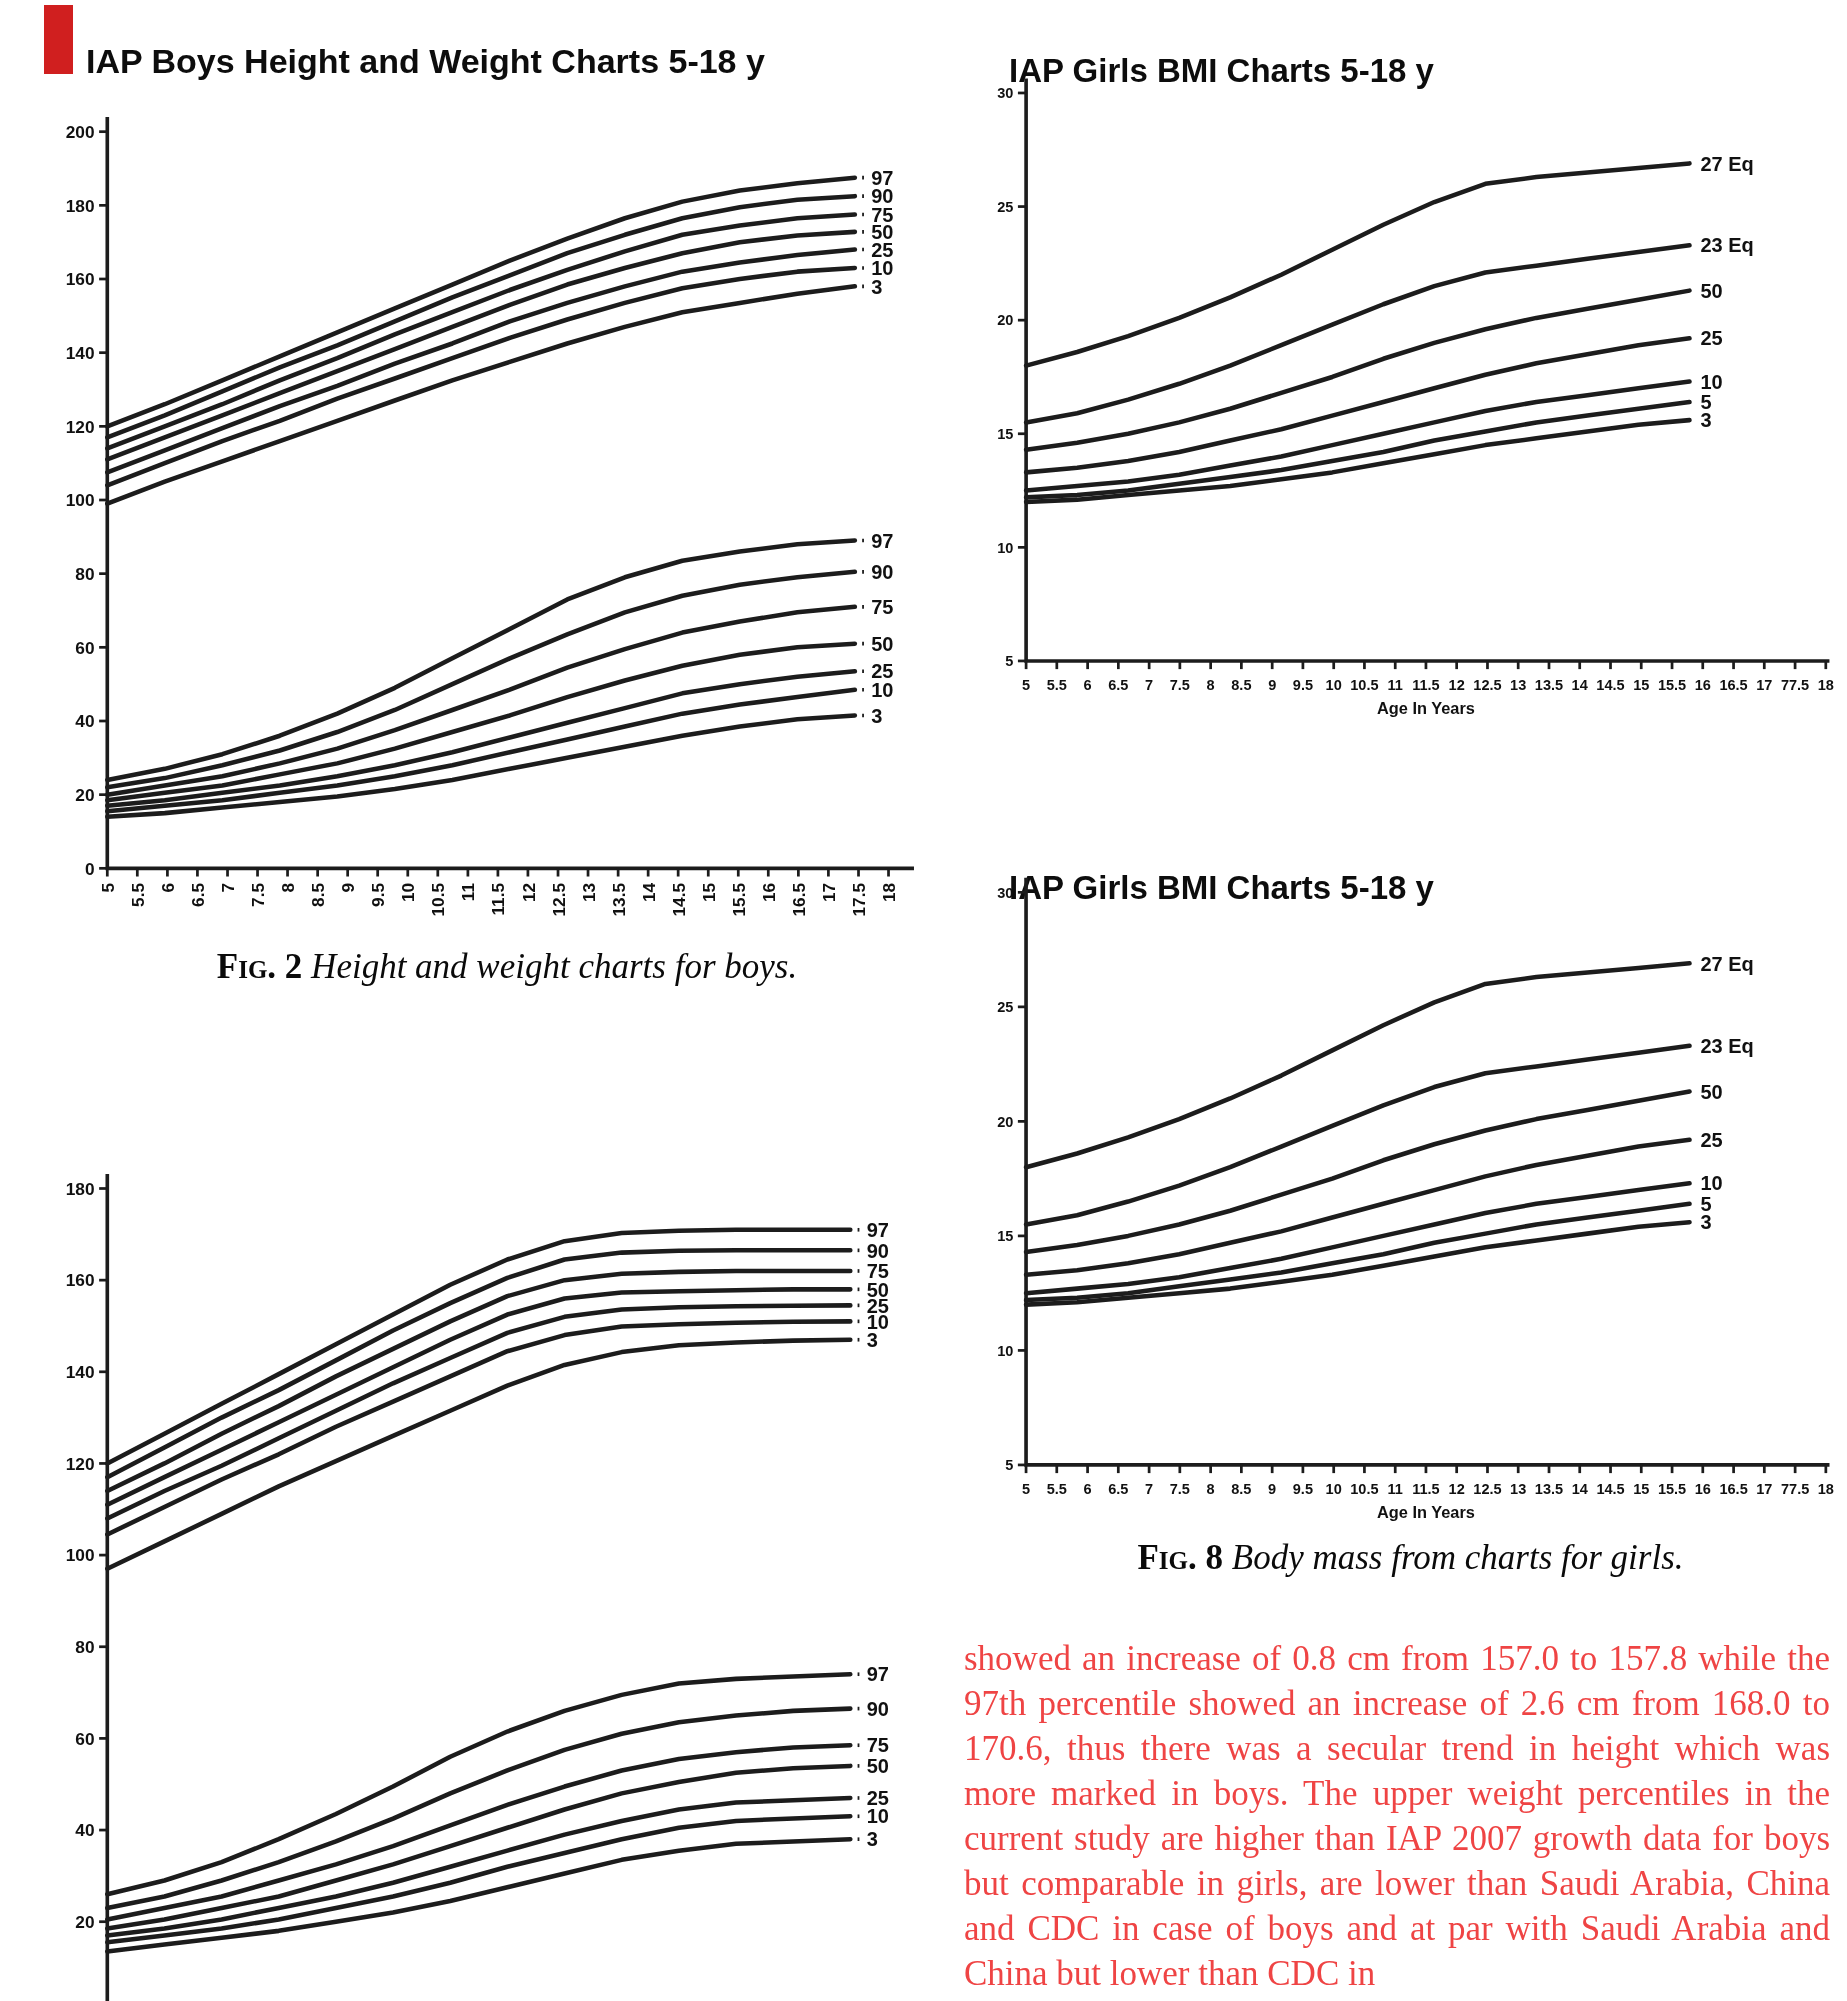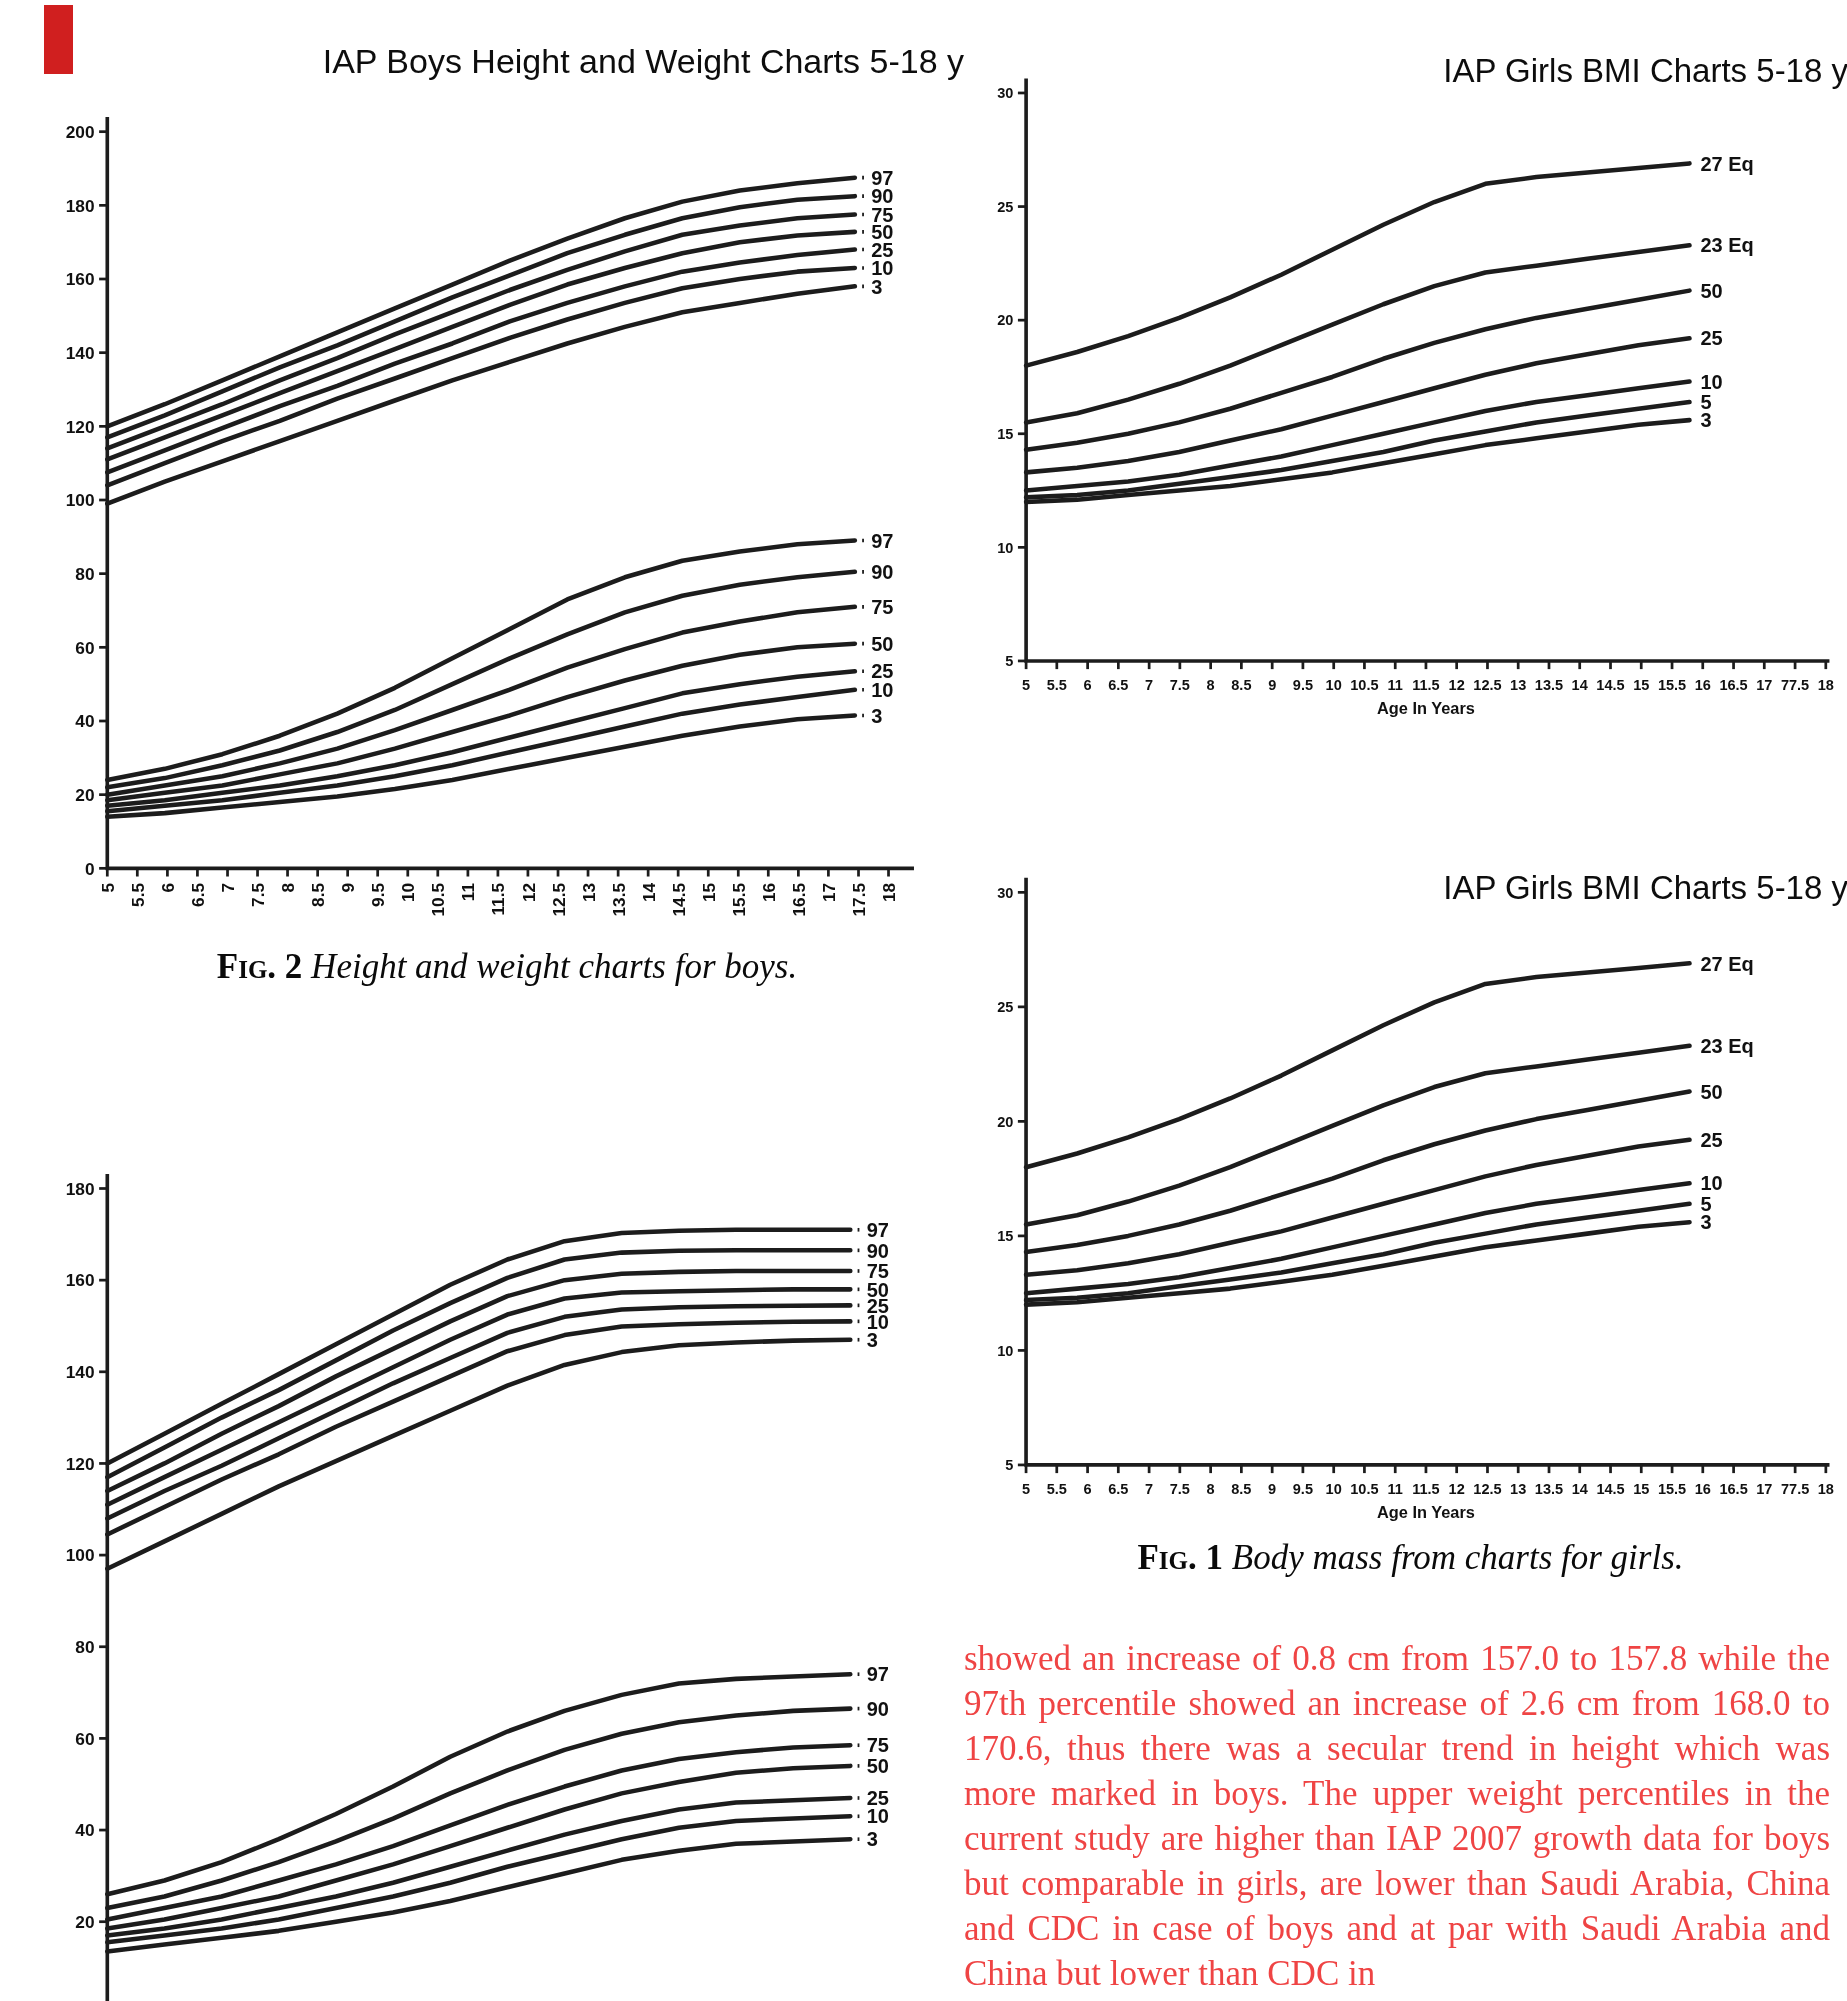--- a/index.html
+++ b/index.html
@@ -2,22 +2,22 @@
 <html style="font-size:14.5px"><head>
 <meta charset="utf-8">
 <style>
   html,body{margin:0;padding:0;background:#e8e8e8;}
   .page{position:relative;width:1847px;height:2001px;background:#ffffff;overflow:hidden;
         font-family:"Liberation Serif",serif;}
   .red-mark{position:absolute;left:44px;top:4.5px;width:29px;height:69px;background:#d01f1f;}
   .chart{position:absolute;}
   .chart svg{position:absolute;left:0;top:0;}
   svg text{font-family:"Liberation Sans",sans-serif;}
-  .chart-title{position:absolute;left:36px;right:0;text-align:right;
-        font-family:"Liberation Sans",sans-serif;font-weight:normal;color:#0d0d0d;}
+  .chart-title{position:absolute;left:36px;right:0;text-align:left;
+        font-family:"Liberation Sans",sans-serif;font-weight:bold;color:#0d0d0d;}
   .c0{left:50px;top:27px;width:914px;height:946px;}
   .c1{left:973px;top:23px;width:875px;height:727px;}
   .c2{left:50px;top:1073px;width:914px;height:964px;}
   .c3{left:973px;top:836px;width:875px;height:718px;}
   .c0 .chart-title{top:14.5px;font-size:34px;}
   .c1 .chart-title{top:29px;font-size:33px;}
   .c2 .chart-title{top:47px;font-size:34px;}
   .c3 .chart-title{top:33px;font-size:33px;}
   .caption{position:absolute;text-align:center;color:#0a0a0a;font-size:35px;}
   .cap2{left:50px;top:947px;width:914px;}
@@ -458,20 +458,20 @@
         <polyline points="58.0,503.0 114.2,498.0 170.3,492.9 226.5,485.4 282.6,475.3 338.8,465.2 394.9,452.6 451.1,440.0 507.2,427.4 563.4,414.8 619.5,404.7 675.7,397.2 731.8,389.6 788.0,382.0" fill="none" stroke="#1c1c1c" stroke-width="5" stroke-linecap="round" stroke-linejoin="round"></polyline>
         <text x="800" y="390.0" font-size="22" font-weight="bold" fill="#111">10</text>
         <polyline points="58.0,510.6 114.2,508.0 170.3,503.0 226.5,495.4 282.6,487.9 338.8,480.3 394.9,470.2 451.1,460.2 507.2,447.6 563.4,437.5 619.5,427.4 675.7,419.8 731.8,412.3 788.0,404.7" fill="none" stroke="#1c1c1c" stroke-width="5" stroke-linecap="round" stroke-linejoin="round"></polyline>
         <text x="800" y="412.6" font-size="22" font-weight="bold" fill="#111">5</text>
         <polyline points="58.0,515.6 114.2,513.1 170.3,508.0 226.5,503.0 282.6,498.0 338.8,490.4 394.9,482.8 451.1,472.8 507.2,462.7 563.4,452.6 619.5,445.0 675.7,437.5 731.8,429.9 788.0,424.9" fill="none" stroke="#1c1c1c" stroke-width="5" stroke-linecap="round" stroke-linejoin="round"></polyline>
         <text x="800" y="432.8" font-size="22" font-weight="bold" fill="#111">3</text>
       </svg>
   </div>
 
   <div class="caption cap5">
-    <span class="figlab">Fig. 1</span>
+    <span class="figlab">Fig. 8</span>
     <span class="figtext">Body mass from charts for girls.</span>
   </div>
 
   <p class="bodytext">showed an increase of 0.8 cm from 157.0 to 157.8 while the 97th percentile showed an increase of 2.6 cm from 168.0 to 170.6, thus there was a secular trend in height which was more marked in boys. The upper weight percentiles in the current study are higher than IAP 2007 growth data for boys but comparable in girls, are lower than Saudi Arabia, China and CDC in case of boys and at par with Saudi Arabia and China but lower than CDC in</p>
 
 </div>
 
 
 </body></html>

